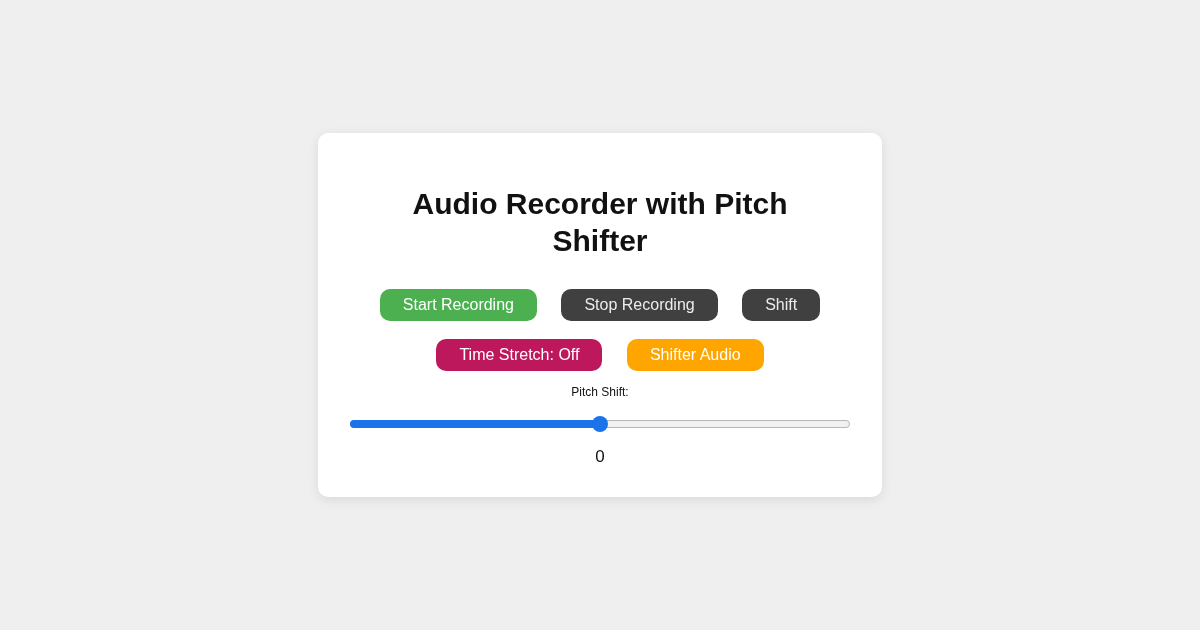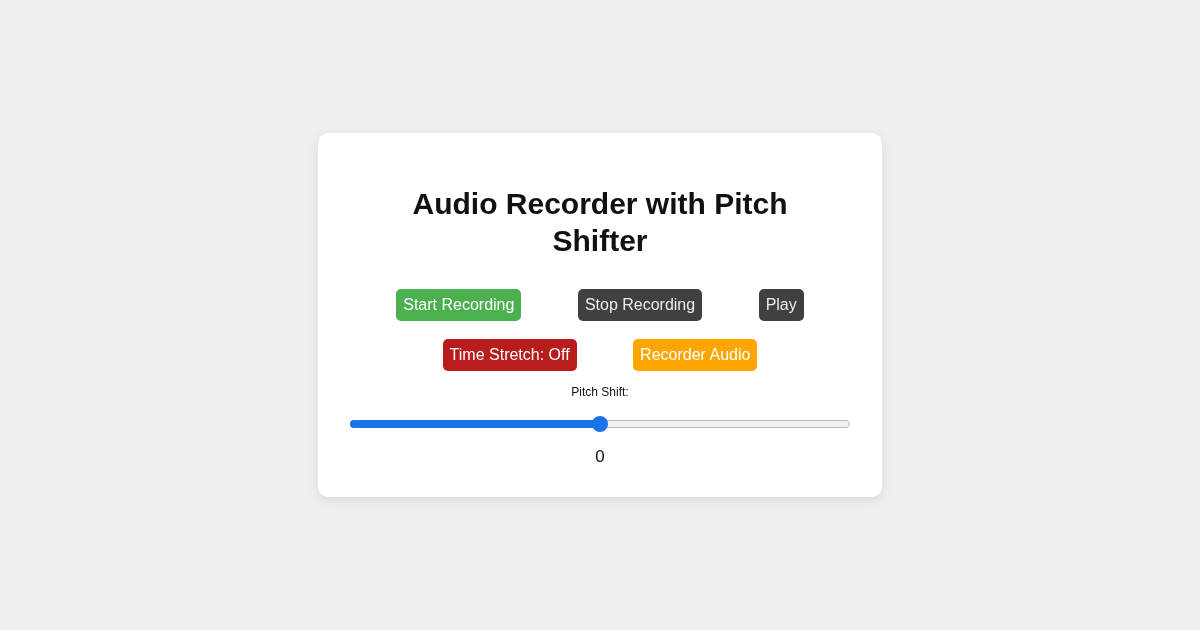--- a/index.html
+++ b/index.html
@@ -27,31 +27,31 @@
     font-size: 30px;
     line-height: 37px;
     font-weight: bold;
     color: #111111;
   }
   .btn-row-1 { margin-top: 30px; }
   .btn-row-2 { margin-top: 18px; }
   .btn {
     display: inline-block;
     border: none;
-    border-radius: 5px;
+    border-radius: 10px;
     font-family: "Liberation Sans", sans-serif;
     font-size: 16px;
     line-height: 18px;
-    padding: 7px 7px;
-    margin: 0 26px;
+    padding: 7px 23px;
+    margin: 0 10px;
     color: #ffffff;
     cursor: pointer;
   }
   .btn-green  { background: #4caf50; }
-  .btn-blue   { background: #b91c1c; }
+  .btn-blue   { background: #be185d; }
   .btn-orange { background: #ffa500; }
   .btn-disabled {
     background: #404040;
     color: #ececec;
     cursor: default;
   }
   .pitch-label {
     margin-top: 12px;
     font-size: 12px;
     line-height: 18px;
@@ -99,26 +99,26 @@
 <body>
 
 <div class="viewport">
   <div class="card">
 
     <h1 class="title">Audio Recorder with Pitch Shifter</h1>
 
     <div class="btn-row-1">
       <button class="btn btn-green">Start Recording</button>
       <button class="btn btn-disabled" disabled="">Stop Recording</button>
-      <button class="btn btn-disabled" disabled="">Play</button>
+      <button class="btn btn-disabled" disabled="">Shift</button>
     </div>
 
     <div class="btn-row-2">
       <button class="btn btn-blue">Time Stretch: Off</button>
-      <button class="btn btn-orange">Recorder Audio</button>
+      <button class="btn btn-orange">Shifter Audio</button>
     </div>
 
     <div class="pitch-label">Pitch Shift:</div>
 
     <div class="slider">
       <div class="slider-track"></div>
       <div class="slider-fill" style="width: 50%;"></div>
       <div class="slider-thumb" style="left: 50%;"></div>
     </div>
 

